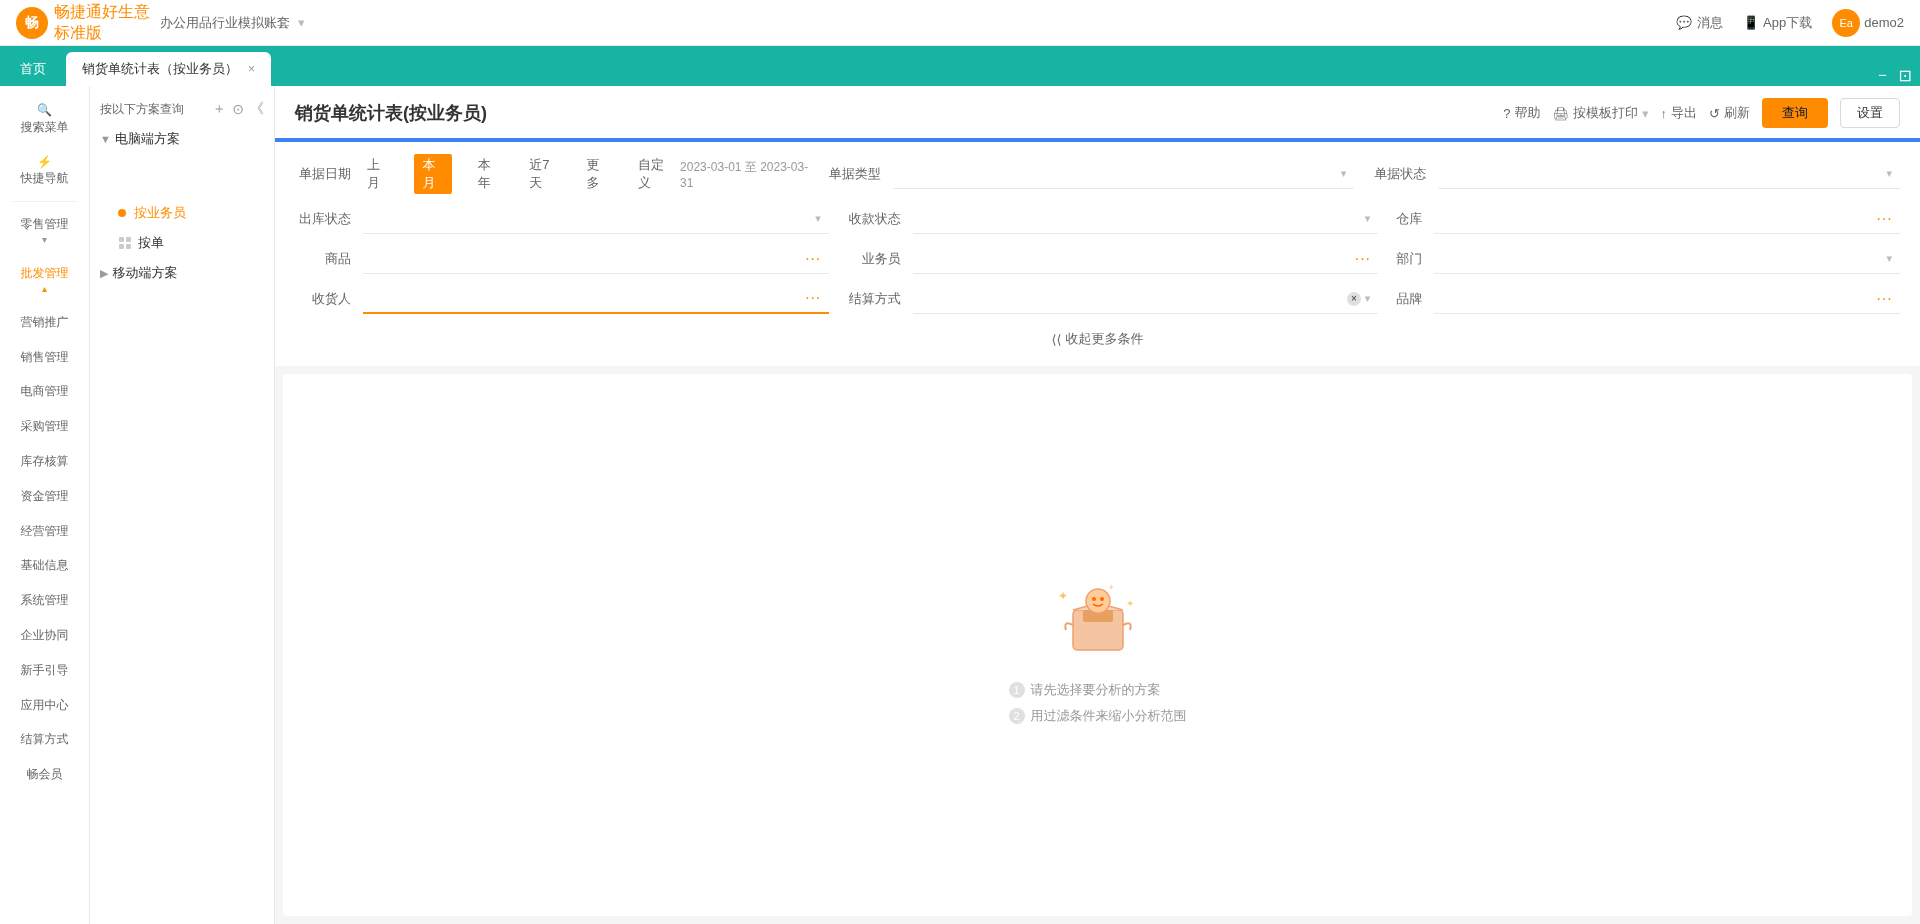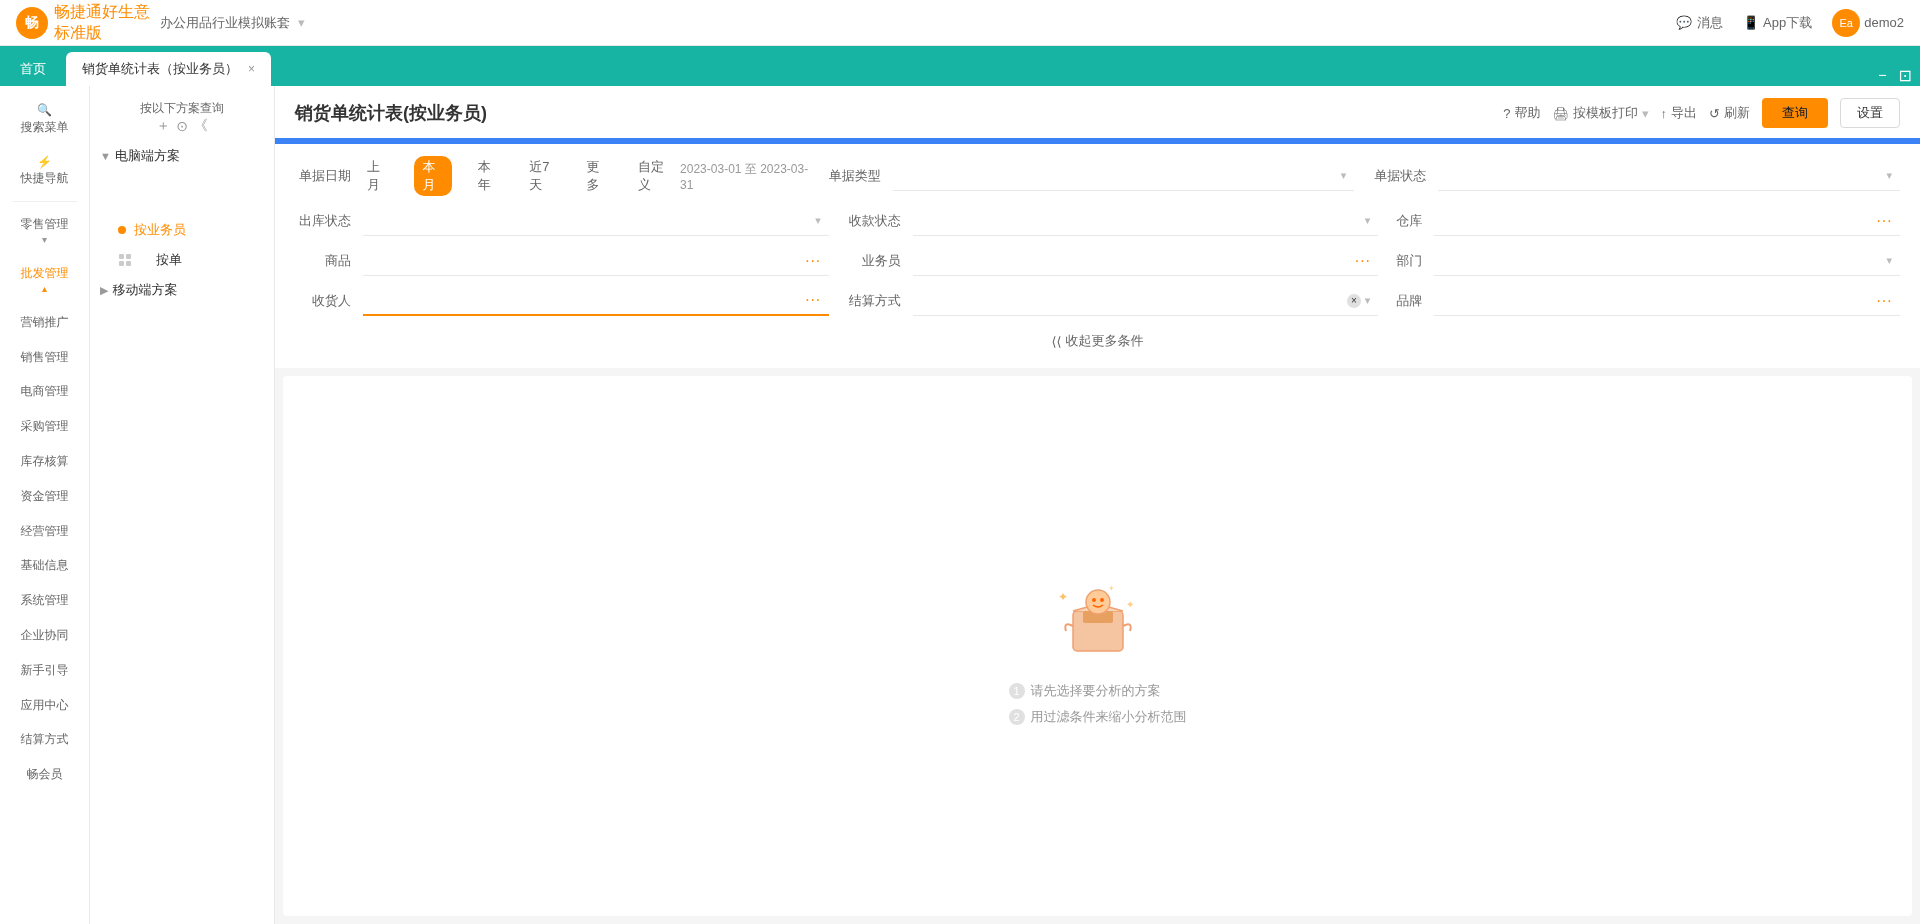--- a/index.html
+++ b/index.html
@@ -156,26 +156,25 @@
     .left-panel {
       width: 185px;
       background: #fff;
       border-right: 1px solid #e8e8e8;
       flex-shrink: 0;
       padding: 8px 0;
       overflow-y: auto;
     }
     .left-panel-header {
       display: flex;
-      align-items: center;
+      align-items: flex-end;
       justify-content: space-between;
       padding: 6px 10px;
       font-size: 13px;
       color: #333;
-      flex-direction: column;
     }
     .left-panel-header-actions {
       display: flex;
       align-items: center;
       gap: 6px;
     }
     .icon-btn {
       cursor: pointer;
       color: #999;
       font-size: 14px;
@@ -209,21 +208,21 @@
       display: flex;
       flex-direction: column;
       overflow: hidden;
       background: #f5f5f5;
     }
 
     
     .page-header {
       background: #fff;
       padding: 12px 20px 0 20px;
-      border-bottom: 6px solid #3b82f6;
+      border-bottom: 4px solid #3b82f6;
     }
     .page-title-row {
       display: flex;
       align-items: center;
       justify-content: space-between;
       margin-bottom: 10px;
     }
     .page-title {
       font-size: 18px;
       font-weight: 600;
@@ -287,21 +286,21 @@
       font-size: 13px;
     }
     .date-tab {
       cursor: pointer;
       color: #666;
       padding: 2px 4px;
     }
     .date-tab.active {
       background: #ff8c00;
       color: #fff;
-      border-radius: 10px;
+      border-radius: 2px;
       padding: 2px 8px;
     }
     .date-range {
       color: #999;
       font-size: 12px;
     }
     .filter-dots {
       color: #ff8c00;
       cursor: pointer;
       font-size: 16px;
@@ -488,21 +487,21 @@
       </div>
 
       <div class="tree-item">
         <span class="tree-toggle">▼</span>
         <span style="font-size:13px;">电脑端方案</span>
       </div>
       <div class="tree-item tree-child active" style="padding-left:28px;margin-top:44px;">
         <span class="orange-dot"></span>
         <span style="color:#ff8c00;">按业务员</span>
       </div>
-      <div class="tree-item tree-child" style="padding-left:28px;gap:24px;">
+      <div class="tree-item tree-child" style="padding-left:28px;gap:6px;">
         <svg width="14" height="14" viewBox="0 0 14 14" style="opacity:0.5;">
           <rect x="1" y="1" width="5" height="5" fill="#999" rx="1"></rect>
           <rect x="8" y="1" width="5" height="5" fill="#999" rx="1"></rect>
           <rect x="1" y="8" width="5" height="5" fill="#999" rx="1"></rect>
           <rect x="8" y="8" width="5" height="5" fill="#999" rx="1"></rect>
         </svg>
         <span>按单</span>
       </div>
 
       <div class="tree-item">

